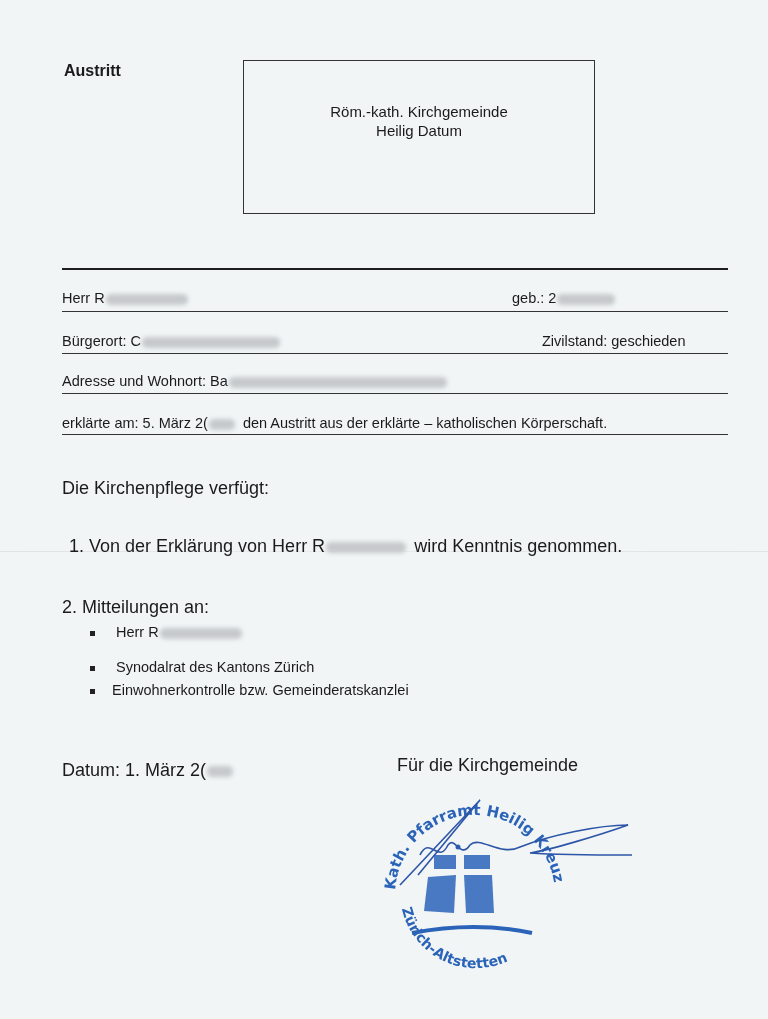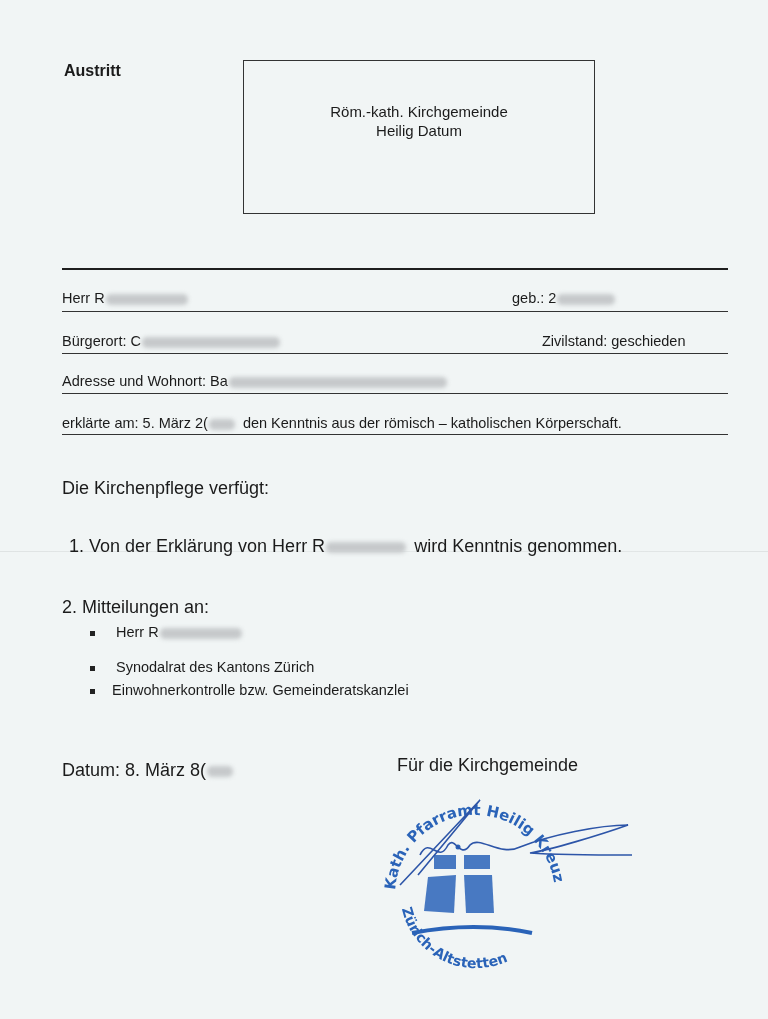--- a/index.html
+++ b/index.html
@@ -57,21 +57,21 @@
 </div>
 <div class="abs row-line" style="top:353px;"></div>
 
 <div class="abs row" style="top:373px;">
   <span>Adresse und Wohnort: Ba</span><span class="blur" style="width:218px;"></span>
 </div>
 <div class="abs row-line" style="top:393px;"></div>
 
 <div class="abs row" style="top:415px;">
   <span>erklärte am: 5. März 2(</span><span class="blur" style="width:26px;"></span>
-  <span style="margin-left:4px;">den Kenntnis aus der römisch – katholischen Körperschaft.</span>
+  <span style="margin-left:4px;">den Austritt aus der erklärte – katholischen Körperschaft.</span>
 </div>
 <div class="abs row-line" style="top:434px;"></div>
 
 <div class="abs text" style="left:62px;top:478px;">Die Kirchenpflege verfügt:</div>
 
 <div class="abs fold"></div>
 
 <div class="abs text" style="left:69px;top:536px;">
   <span>1. Von der Erklärung von Herr R</span><span class="blur" style="width:80px;"></span>
   <span style="margin-left:3px;">wird Kenntnis genommen.</span>
@@ -88,21 +88,21 @@
     <span class="bullet"></span>
     <span style="margin-left:26px;">Synodalrat des Kantons Zürich</span>
   </div>
   <div class="bullet-item" style="top:58px;">
     <span class="bullet"></span>
     <span style="margin-left:22px;">Einwohnerkontrolle bzw. Gemeinderatskanzlei</span>
   </div>
 </div>
 
 <div class="abs text" style="left:62px;top:760px;">
-  <span>Datum: 8. März 8(</span><span class="blur" style="width:26px;"></span>
+  <span>Datum: 1. März 2(</span><span class="blur" style="width:26px;"></span>
 </div>
 
 <div class="abs text" style="left:397px;top:756px;line-height:19px;">
   <div>Für die Kirchgemeinde</div>
 </div>
 
 <svg class="abs" style="left:360px;top:795px;" width="300" height="200" viewBox="0 0 300 200">
   <defs>
     <path id="arcTop" d="M 35 100 A 80 80 0 0 1 195 100"></path>
     <path id="arcBot" d="M 40 95 A 76 76 0 0 0 175 145"></path>

